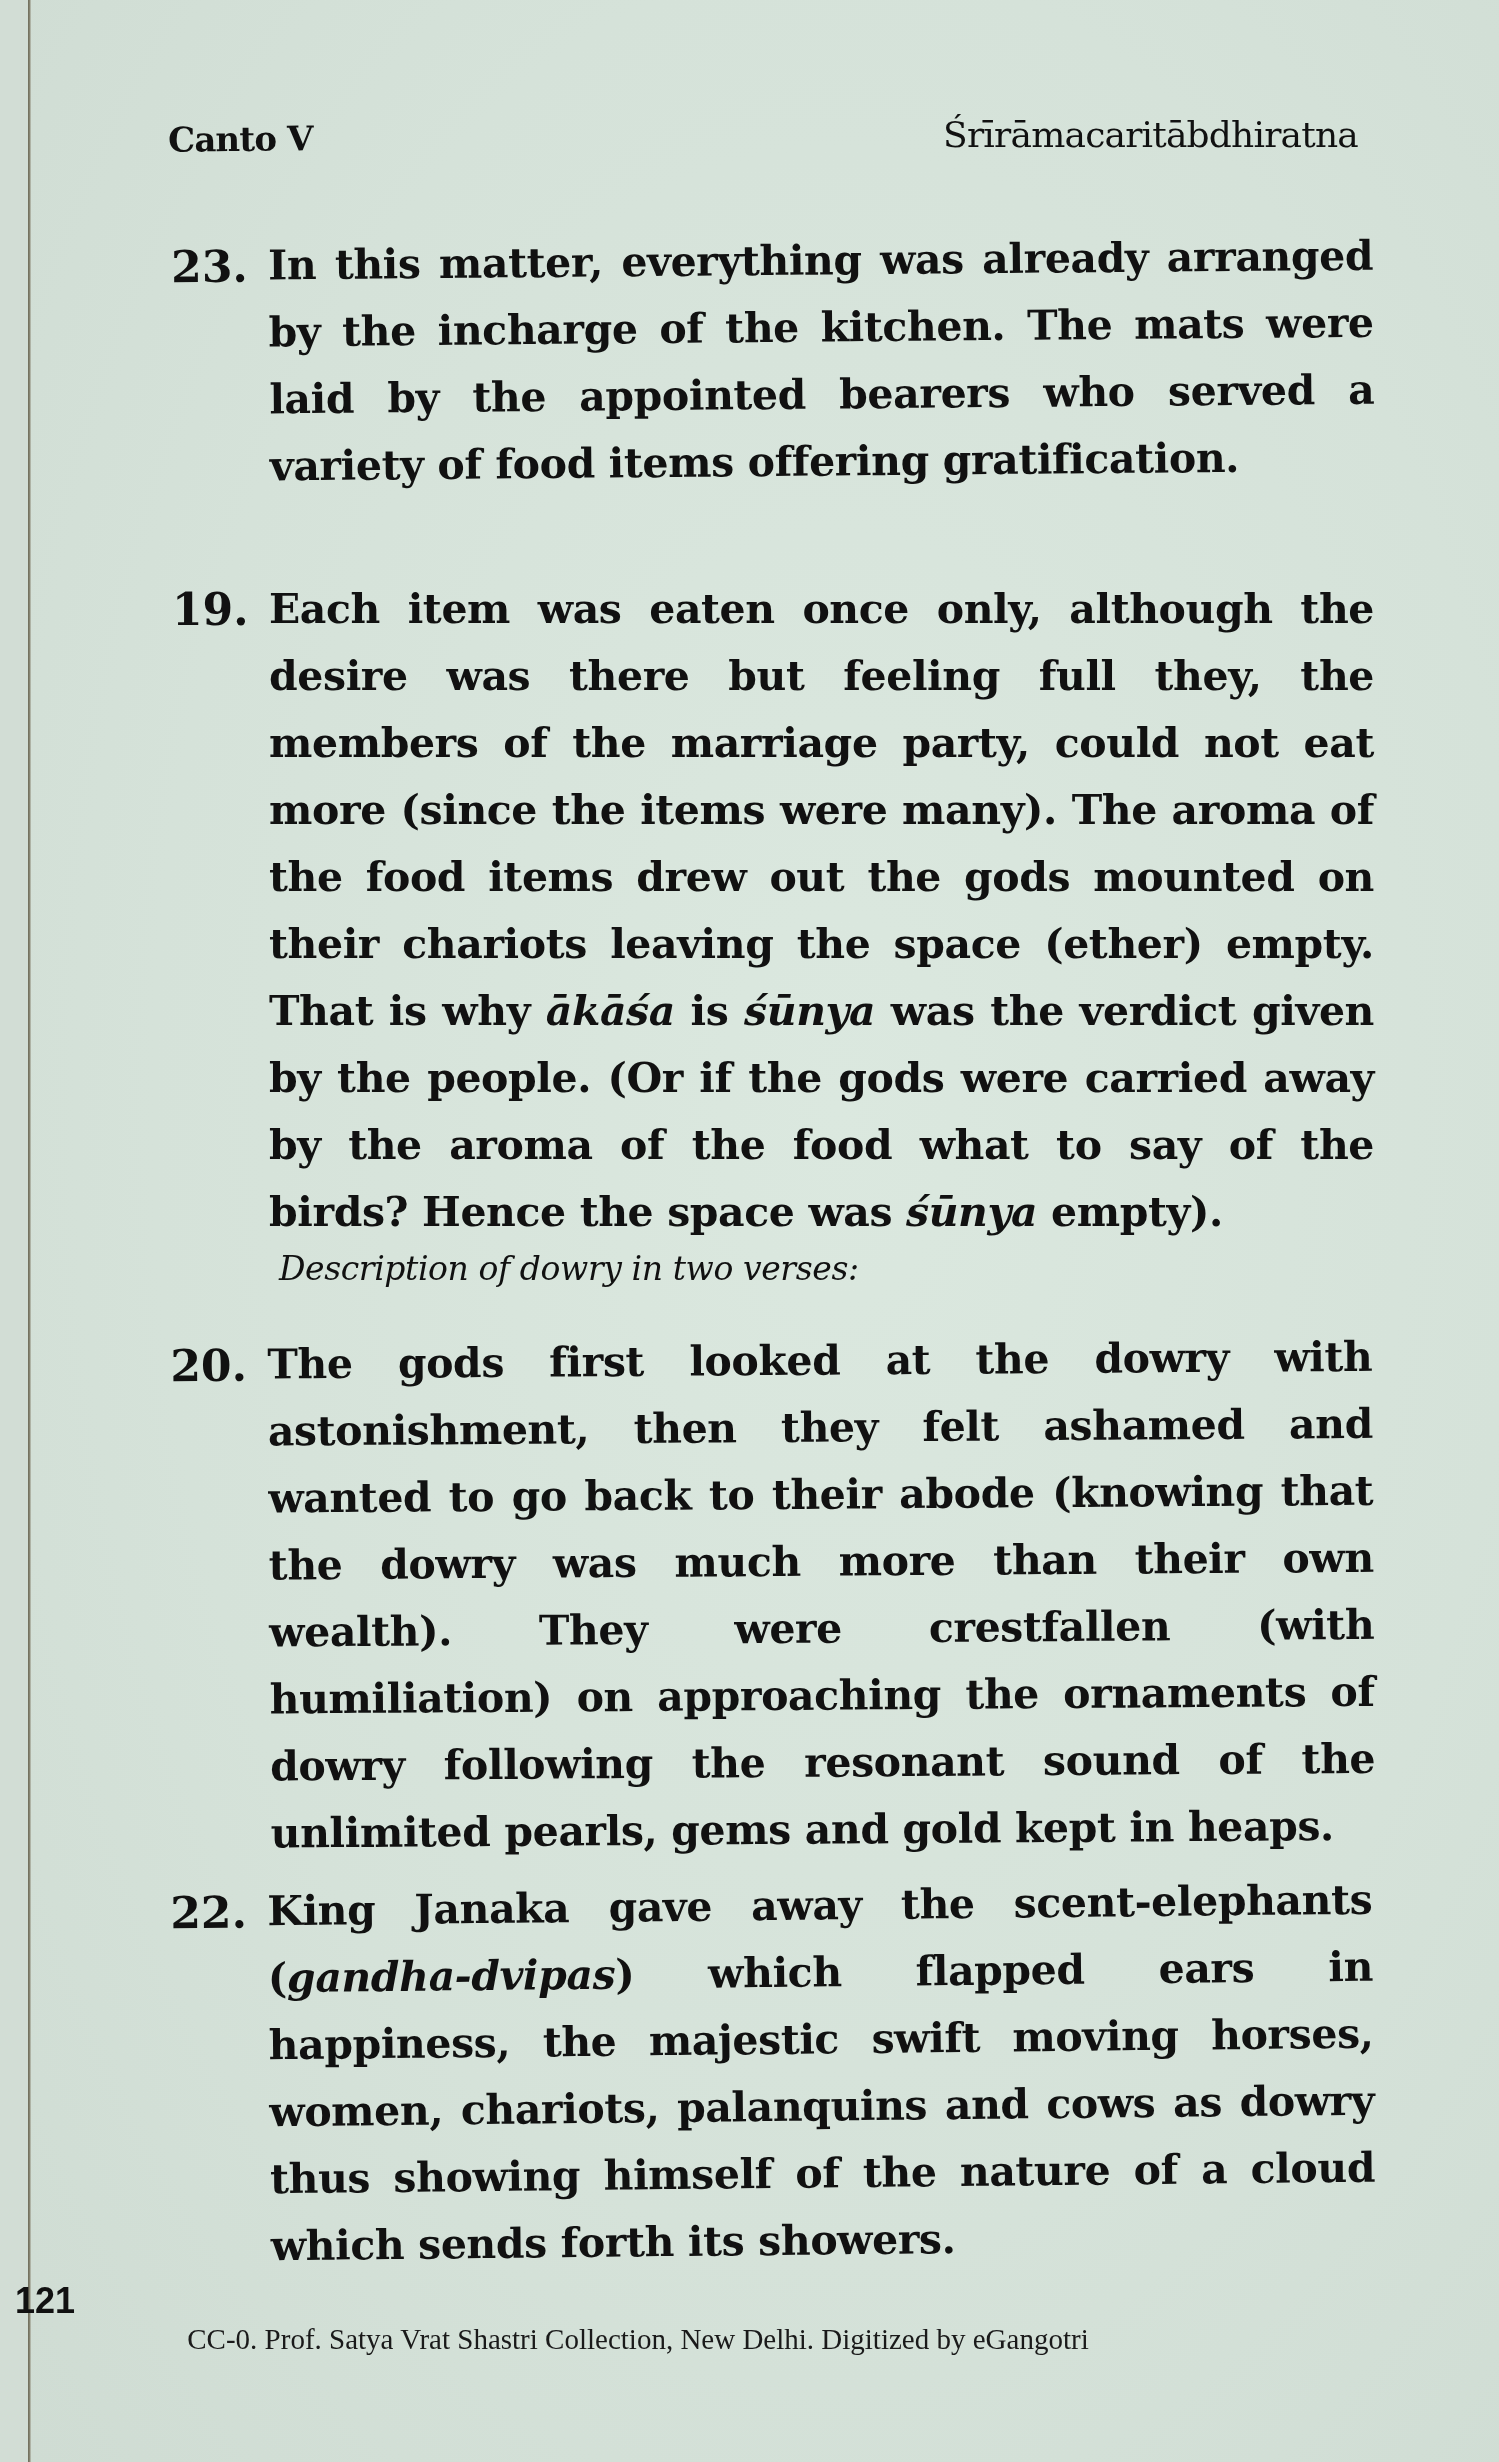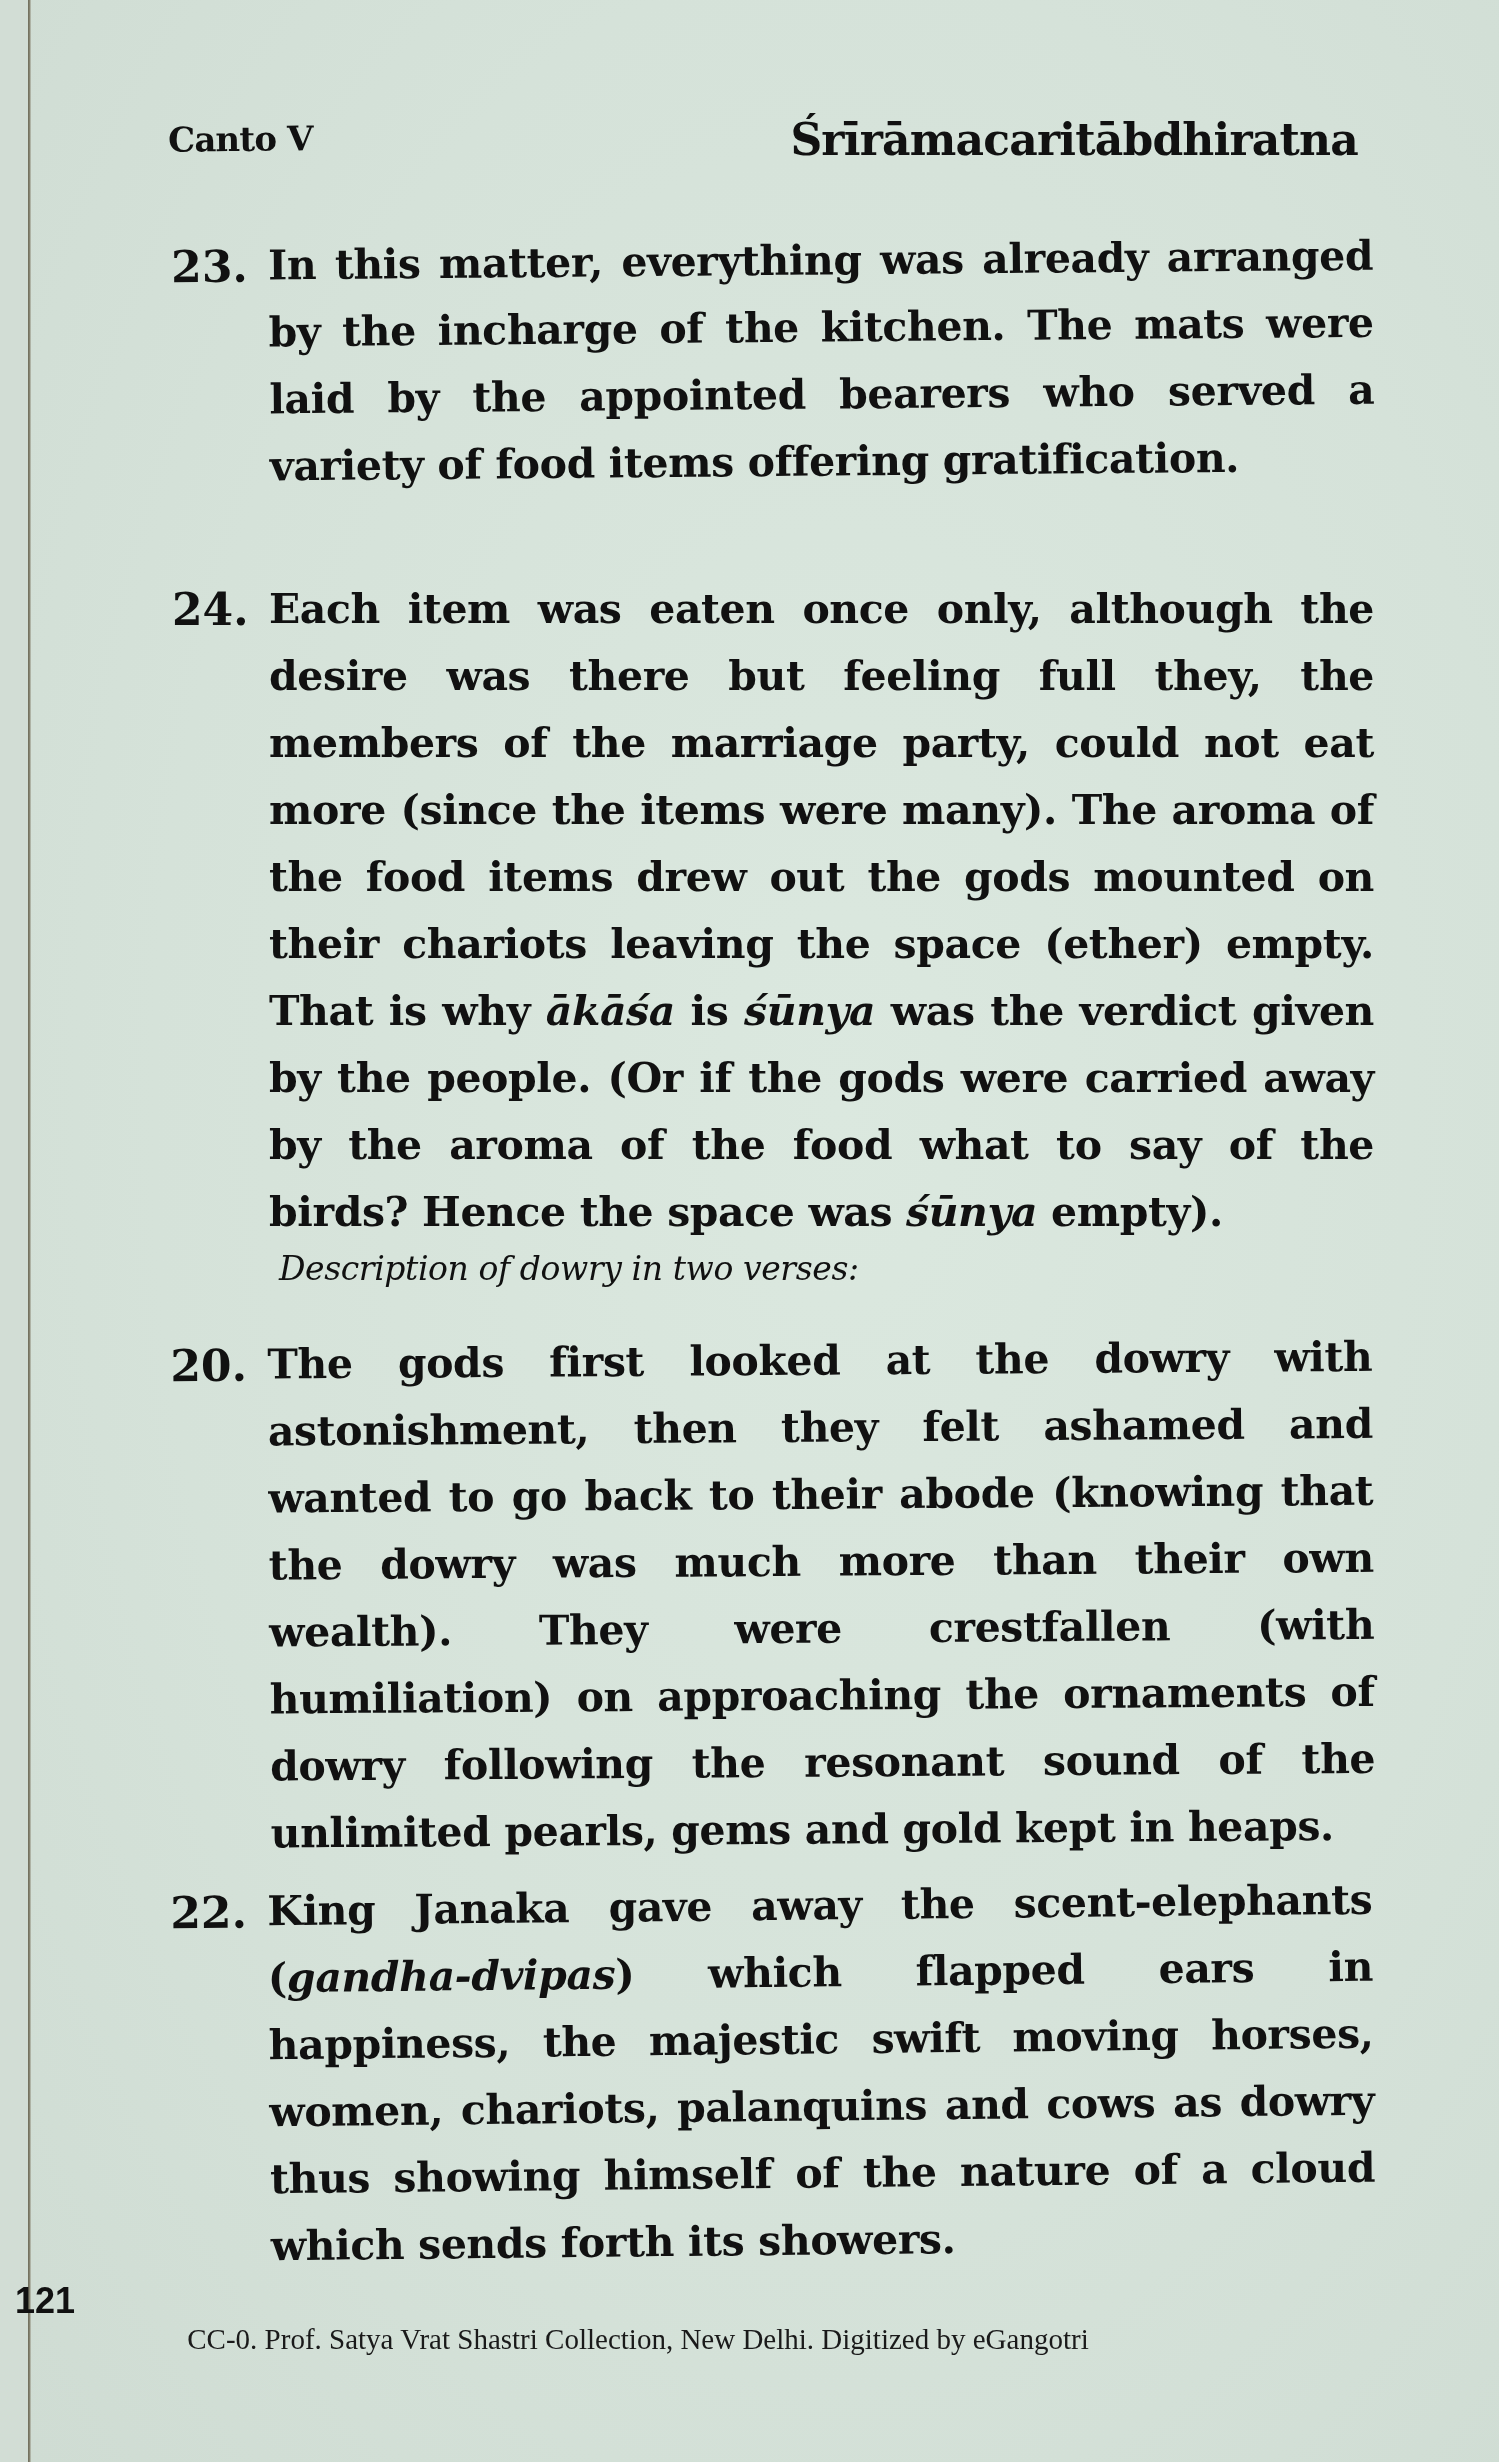--- a/index.html
+++ b/index.html
@@ -44,22 +44,22 @@
       position: absolute;
       left: 0; top: 4.9px;
       font-size: 34px;
       font-weight: bold;
       letter-spacing: -0.8px;
       transform: rotate(-0.6deg);
     }
     .header-right {
       position: absolute;
       right: 0; top: 0;
-      font-size: 44px;
-      font-weight: bold;
+      font-size: 36px;
+      font-weight: normal;
       letter-spacing: -0.8px;
     }
     .verse {
       position: absolute;
       left: 172px;
       width: 1202px;
       font-size: 41px;
       line-height: 67px;
     }
     .verse .num {
@@ -121,21 +121,21 @@
   <span class="header-left">Canto V</span>
   <span class="header-right">Śrīrāmacaritābdhiratna</span>
 </div>
 
 <div class="verse" id="v23">
   <span class="num">23.</span>
   <div class="body"><span>In this matter, everything was already arranged by the incharge of the kitchen. The mats were laid by the appointed bearers who served a variety of food items offering gratification.</span></div>
 </div>
 
 <div class="verse" id="v24">
-  <span class="num">24.</span>
+  <span class="num">19.</span>
   <div class="body"><span>Each item was eaten once only, although the desire was there but feeling full they, the members of the marriage party, could not eat more (since the items were many). The aroma of the food items drew out the gods mounted on their chariots leaving the space (ether) empty. That is why </span><i>ākāśa</i><span> is </span><i>śūnya</i><span> was the verdict given by the people. (Or if the gods were carried away by the aroma of the food what to say of the birds? Hence the space was </span><i>śūnya</i><span> empty).</span></div>
 </div>
 
 <div class="section-heading">Description of dowry in two verses:</div>
 
 <div class="verse" id="v25">
   <span class="num">20.</span>
   <div class="body"><span>The gods first looked at the dowry with astonishment, then they felt ashamed and wanted to go back to their abode (knowing that the dowry was much more than their own wealth). They were crestfallen (with humiliation) on approaching the ornaments of dowry following the resonant sound of the unlimited pearls, gems and gold kept in heaps.</span></div>
 </div>
 

